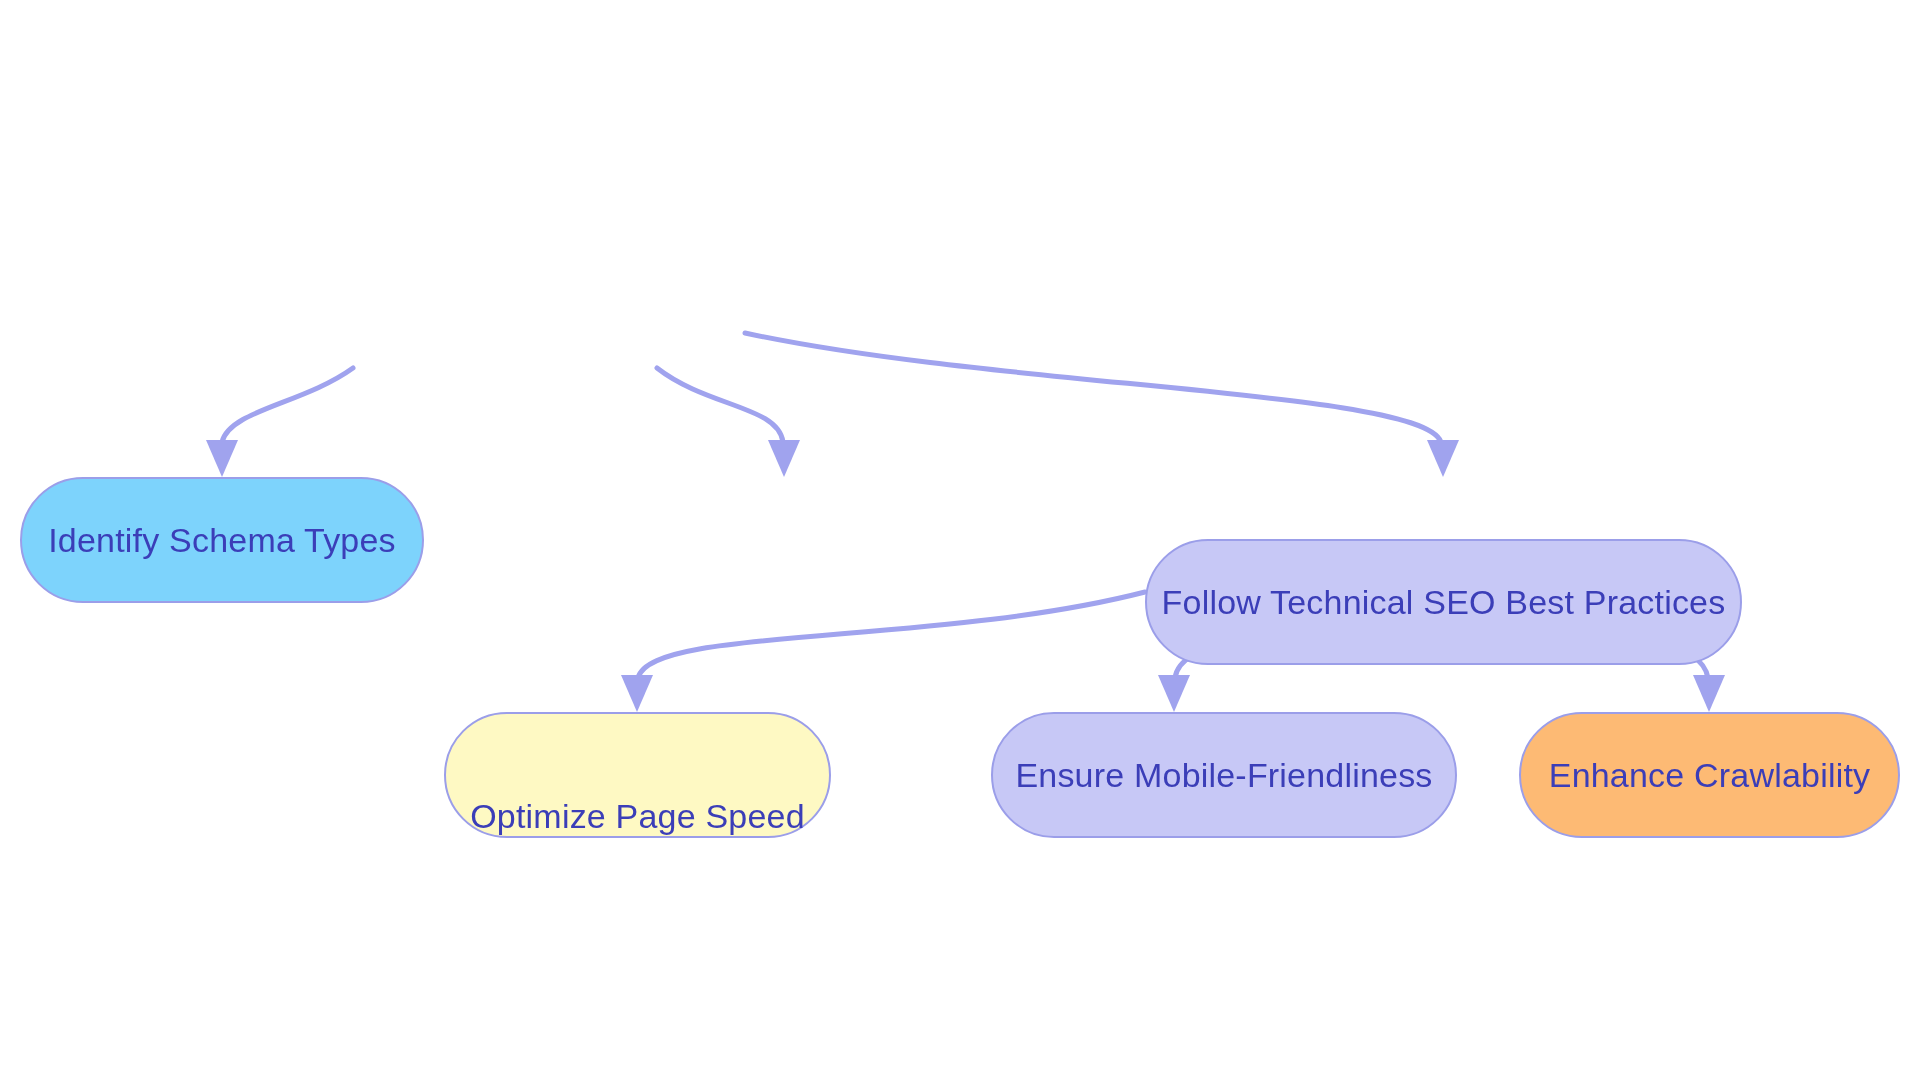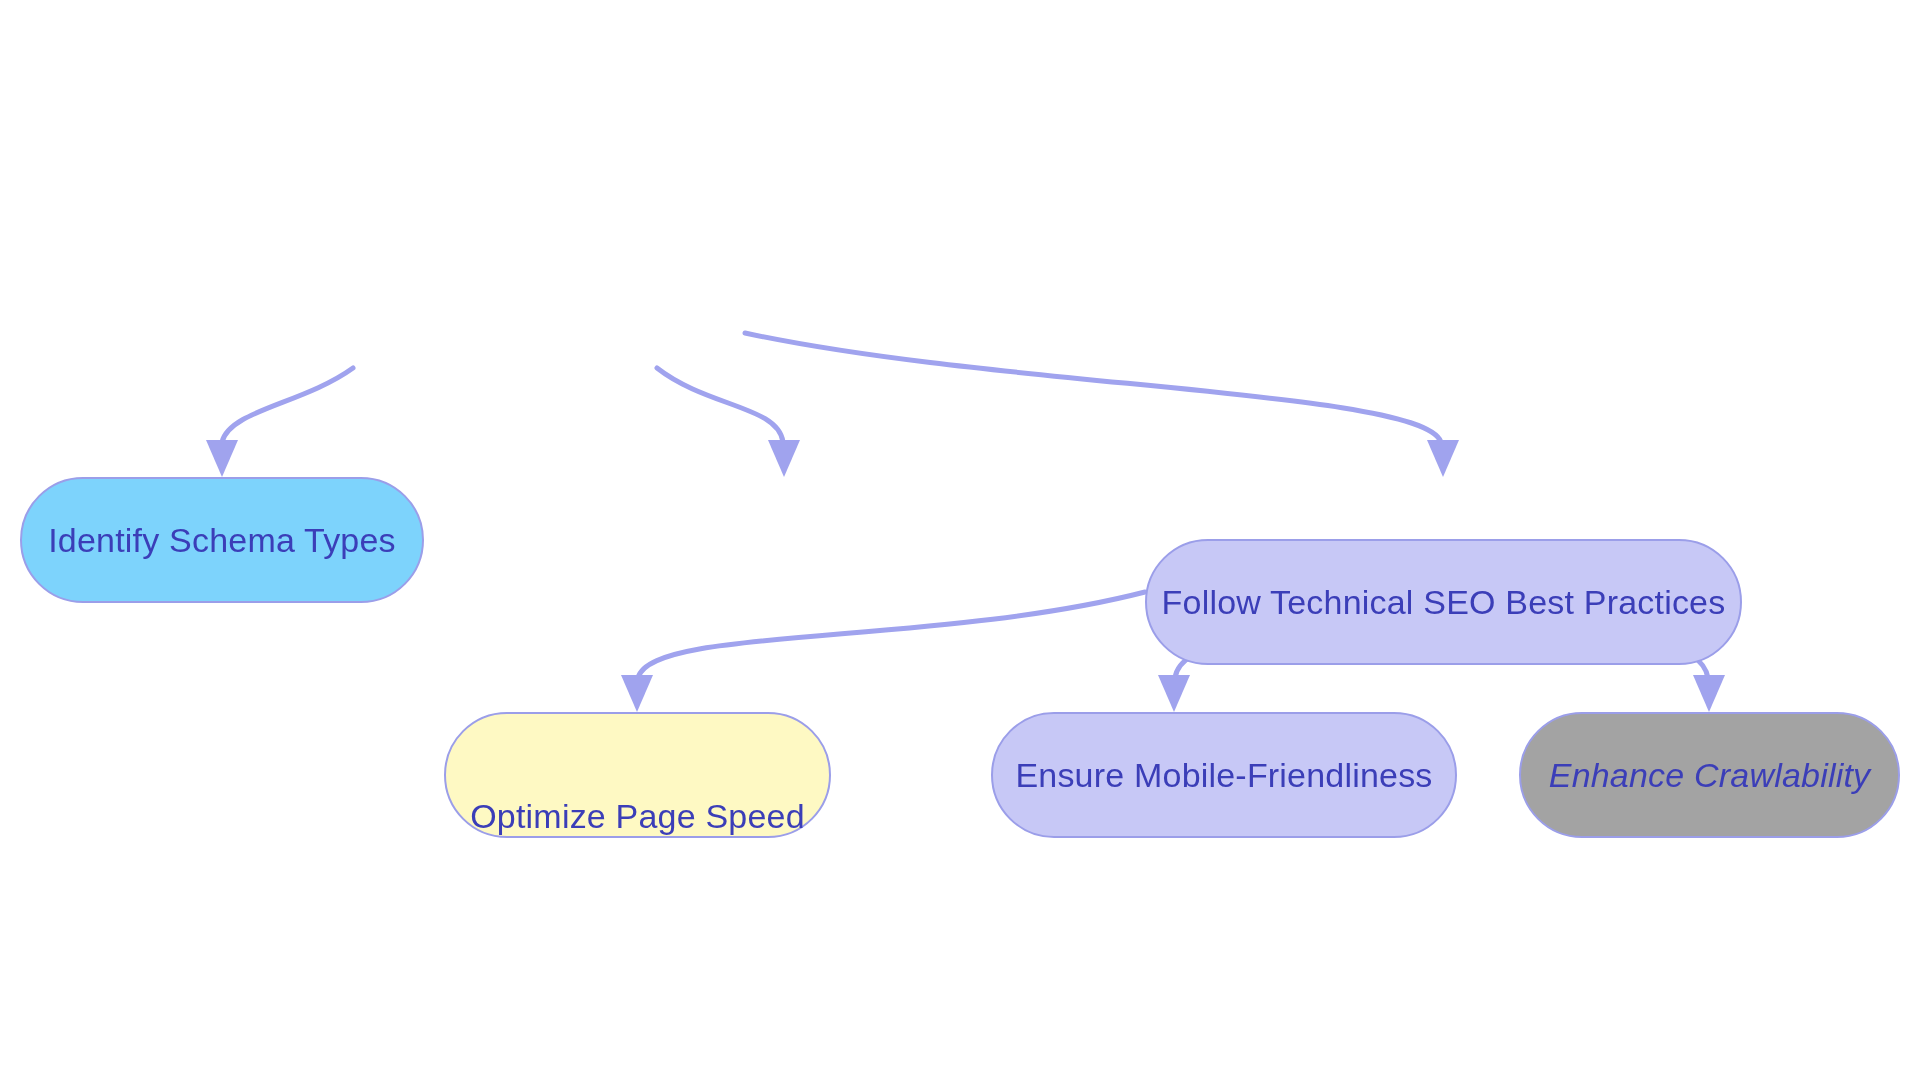--- a/index.html
+++ b/index.html
@@ -86,17 +86,17 @@
   </div>
 
   <div class="node n-g1" style="background: #fef9c3; border: 2px solid rgb(155, 158, 233); color: rgb(59, 62, 184); align-items: flex-end;">
     <span>Optimize Page Speed</span>
   </div>
 
   <div class="node n-g2" style="background: rgb(199, 200, 246); border: 2px solid rgb(155, 158, 233); color: rgb(59, 62, 184);">
     <span>Ensure Mobile-Friendliness</span>
   </div>
 
-  <div class="node n-g3" style="background: #a3a3a3; border: 2px solid rgb(155, 158, 233); color: rgb(59, 62, 184); font-style: italic;">
+  <div class="node n-g3" style="background: #fdba74; border: 2px solid rgb(155, 158, 233); color: rgb(59, 62, 184);">
     <span>Enhance Crawlability</span>
   </div>
 
 </div>
 
 </body></html>

